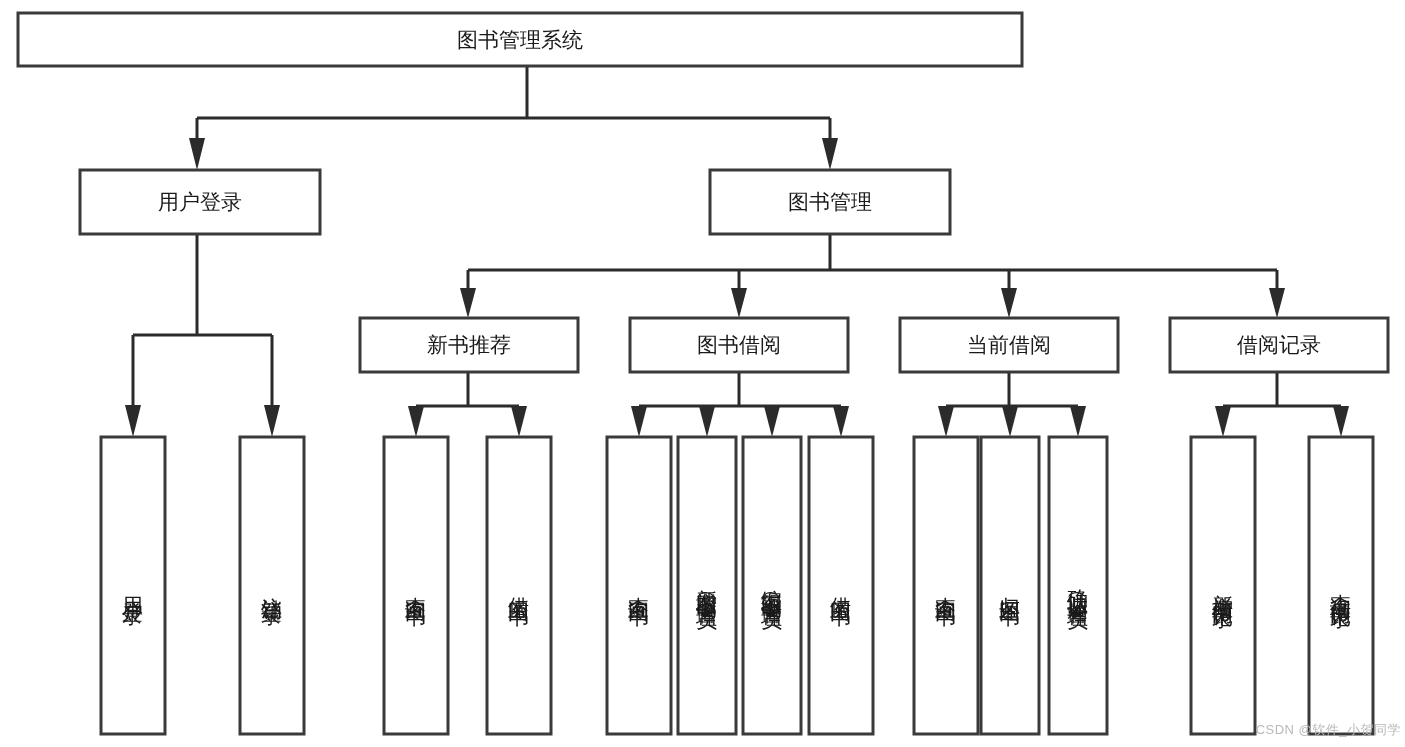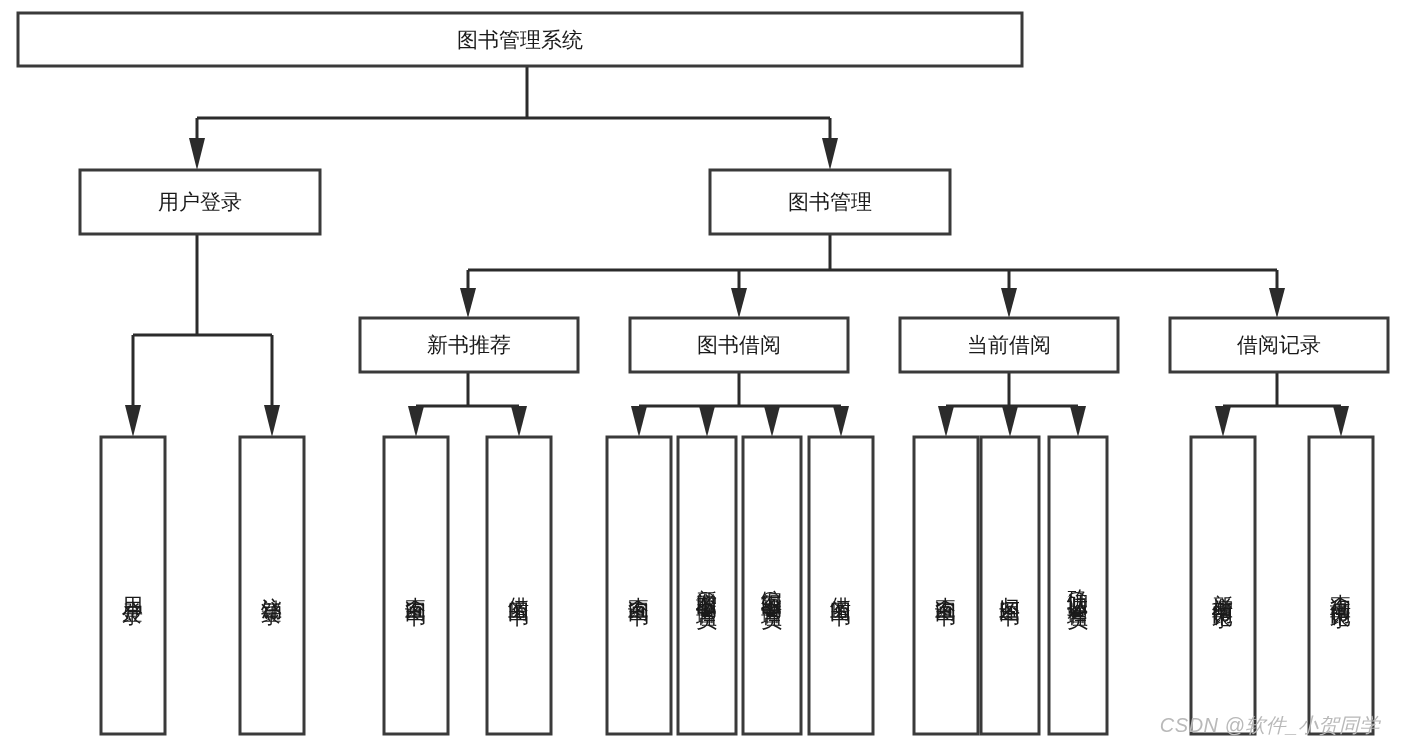--- a/index.html
+++ b/index.html
@@ -55,29 +55,28 @@
     fill: #1a1a1a;
     writing-mode: vertical-rl;
     text-orientation: upright;
     text-anchor: middle;
     dominant-baseline: central;
     letter-spacing: 3px;
     white-space: pre;
   }
   .watermark-text {
     position: absolute;
-    right: 25px;
+    right: 4px;
     bottom: 8px;
     font-family: "Liberation Sans", "DejaVu Sans", sans-serif;
-    font-size: 20px;
+    font-size: 13px;
     color: #b9b9b9;
     letter-spacing: 0.5px;
     user-select: none;
     pointer-events: none;
-    font-style: italic;
   }
 </style>
 </head>
 <body>
 
 <div id="diagram-root">
 
   <svg id="tree-svg" viewBox="0 0 1405 747" xmlns="http://www.w3.org/2000/svg">
 
     <g>

